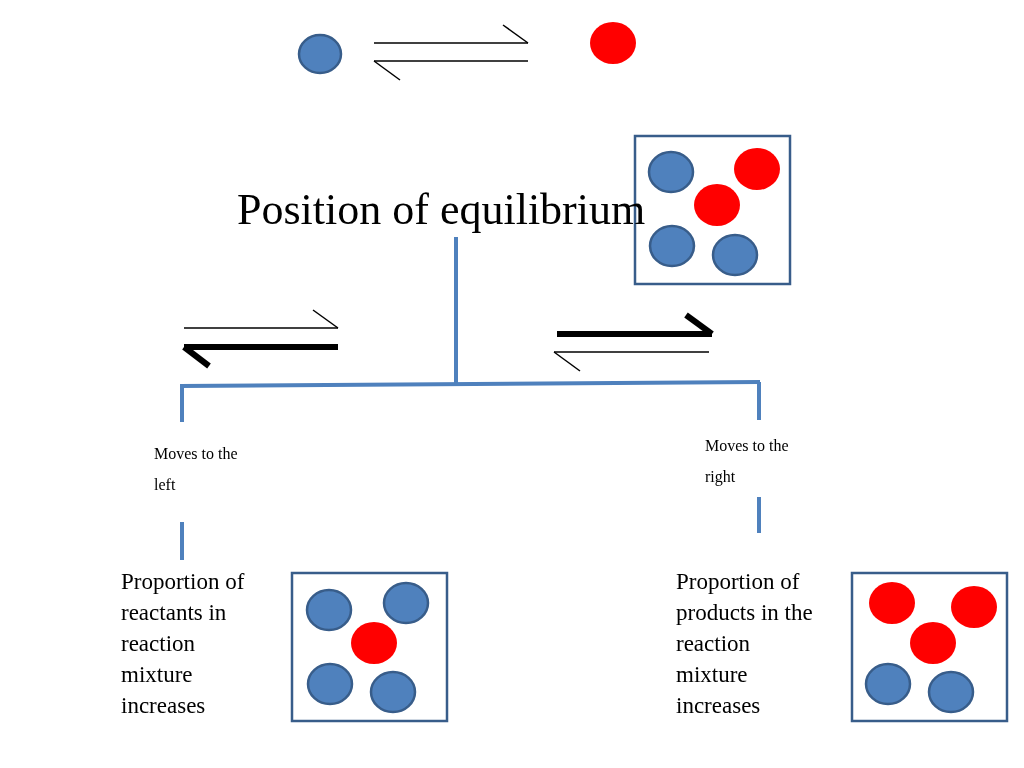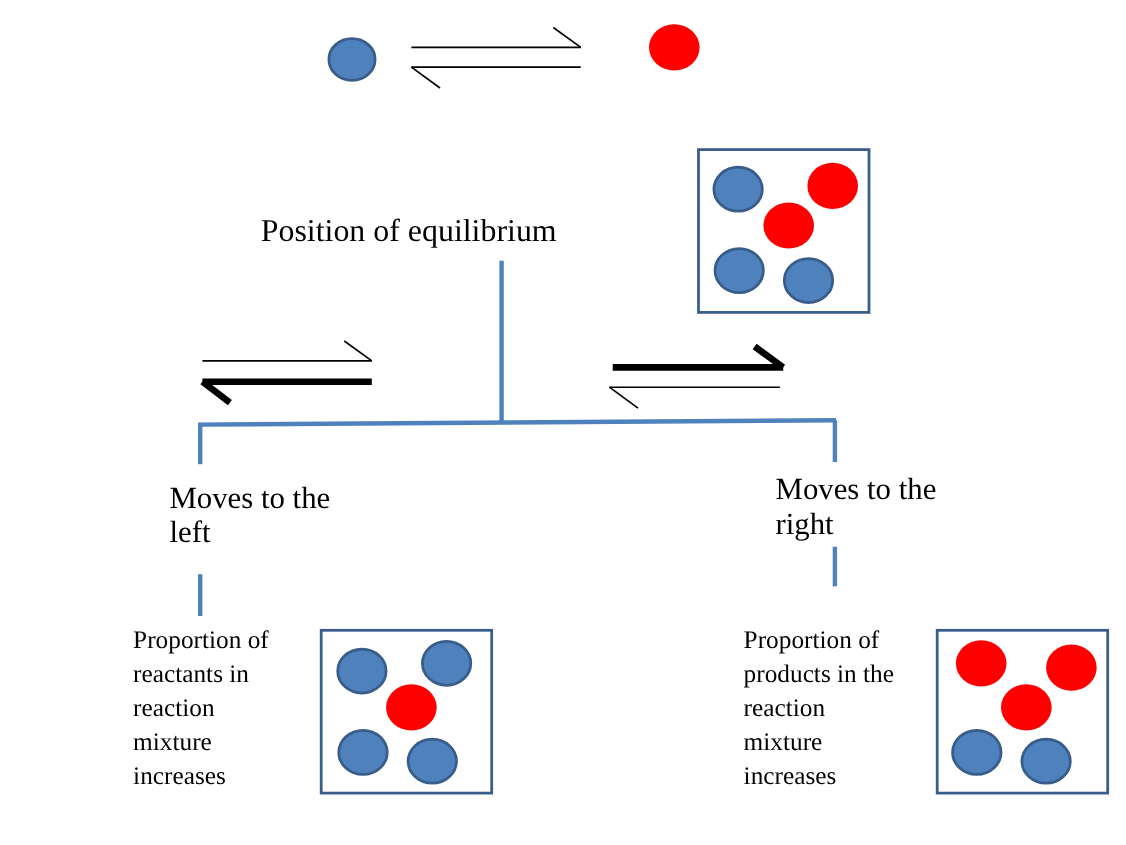--- a/index.html
+++ b/index.html
@@ -1,21 +1,21 @@
 <!DOCTYPE html>
 <html><head>
   <meta charset="utf-8">
   <style>
     html, body { margin:0; padding:0; background:#ffffff; }
     body { width:1024px; height:768px; position:relative; overflow:hidden;
            font-family: "DejaVu Serif", "Liberation Serif", serif; color:#000; }
     svg#stage { position:absolute; left:0; top:0; }
-    .txt { position:absolute; line-height:31px; font-size:28px;
+    .txt { position:absolute; line-height:31px; font-size:16px;
            font-family: "Liberation Serif", "DejaVu Serif", serif; white-space:pre-line; }
-    .title { font-size:29px; line-height:40px; }
+    .title { font-size:44px; line-height:40px; }
   </style>
 </head>
 <body>
 
 <svg id="stage" width="1024" height="768">
 
   <g>
     <ellipse cx="320" cy="54" rx="21" ry="19" fill="#4f81bd" stroke="#385d8a" stroke-width="2.5"></ellipse>
     <g stroke="#000" stroke-width="1.5" fill="none">
       <line x1="374" y1="43" x2="528" y2="43"></line>

